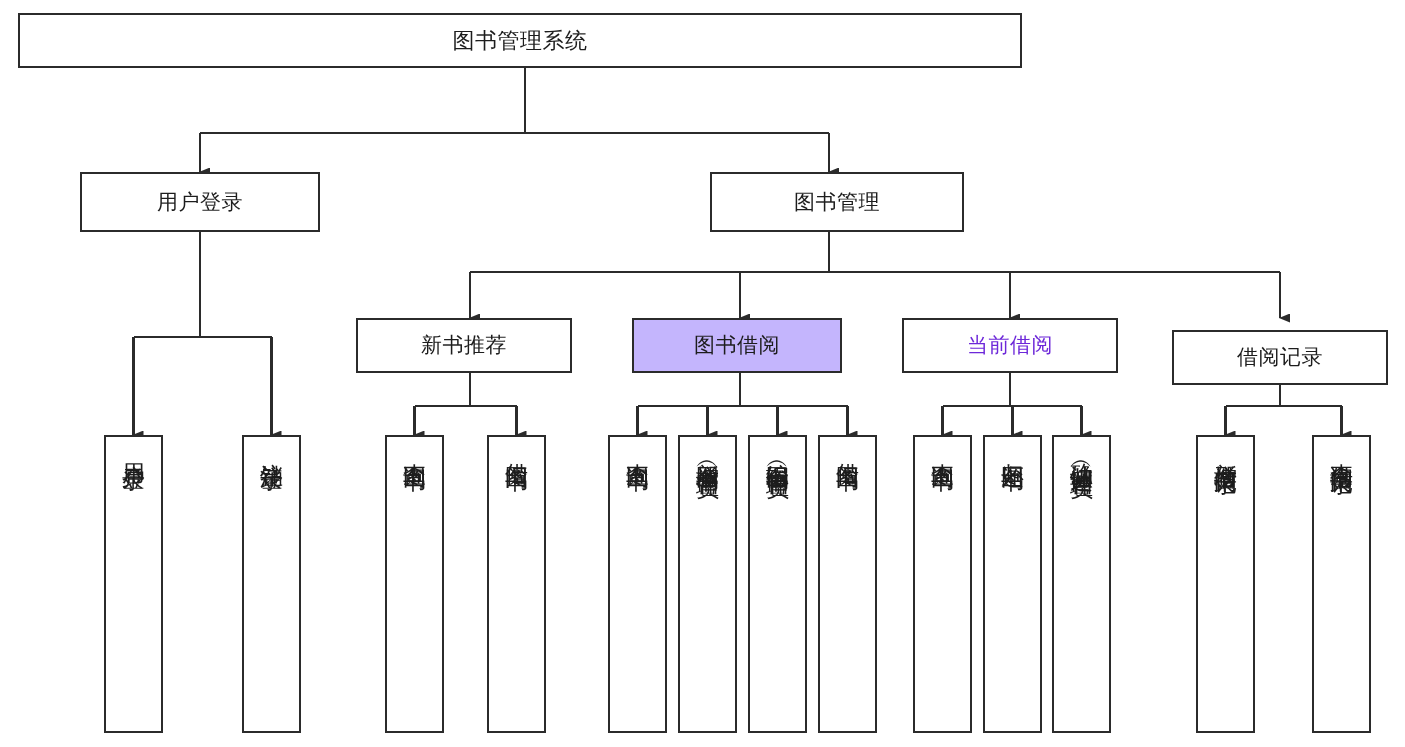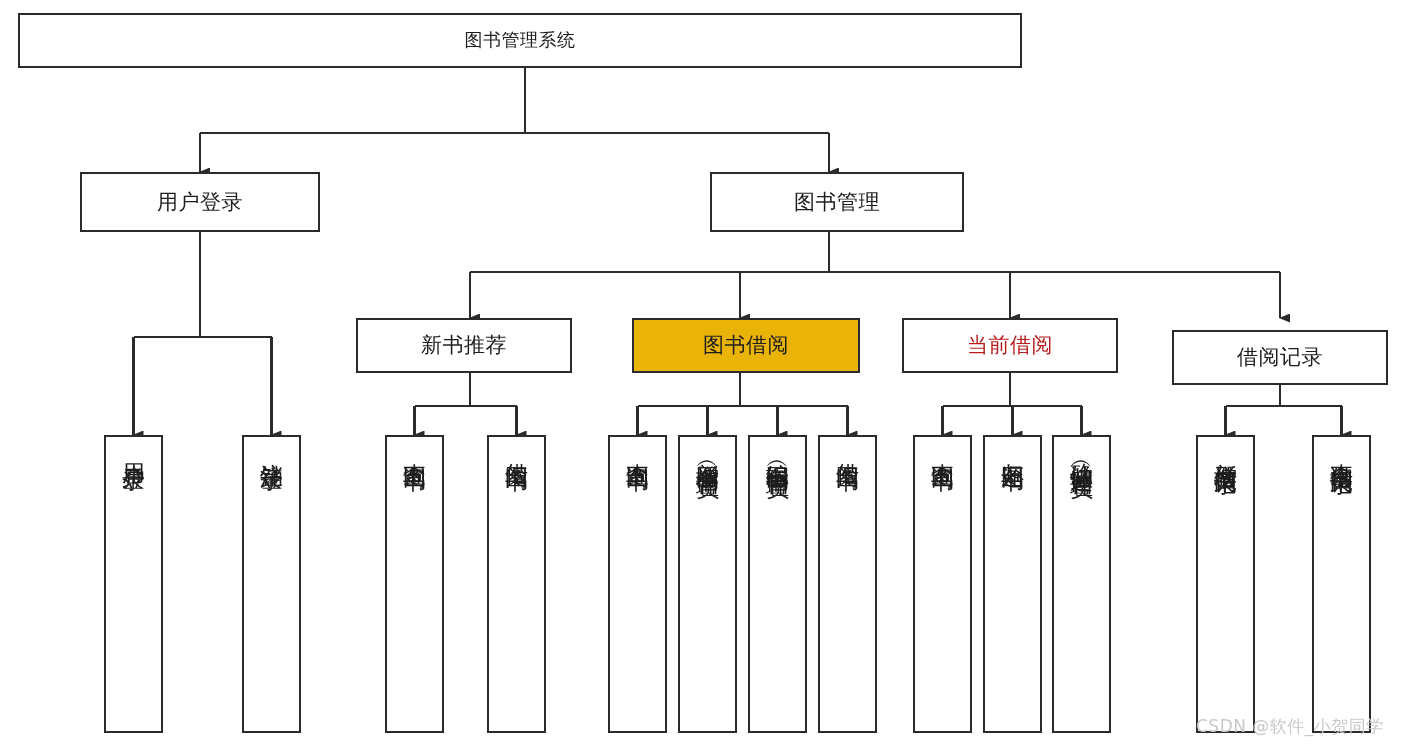--- a/index.html
+++ b/index.html
@@ -41,21 +41,21 @@
     text-align: center;
     line-height: 1.05;
     white-space: nowrap;
   }
   
   .node.horiz .node-label {
     font-size: 21px;
     letter-spacing: 0.5px;
   }
   .node.root .node-label {
-    font-size: 18px;
+    font-size: 22px;
   }
   
   .node.vert {
     align-items: flex-start;
     justify-content: center;
     padding-top: 8px;
   }
   .node.vert .node-label {
     writing-mode: vertical-rl;
     text-orientation: upright;
@@ -125,25 +125,25 @@
       </div>
       <div class="node horiz" style="left: 80px; top: 172px; width: 240px; height: 60px; border-color: rgb(43, 43, 43); background: rgb(255, 255, 255);">
         <span class="node-label" style="color: rgb(29, 29, 29);">用户登录</span>
       </div>
       <div class="node horiz" style="left: 710px; top: 172px; width: 254px; height: 60px; border-color: rgb(43, 43, 43); background: rgb(255, 255, 255);">
         <span class="node-label" style="color: rgb(29, 29, 29);">图书管理</span>
       </div>
       <div class="node horiz" style="left: 356px; top: 318px; width: 216px; height: 55px; border-color: rgb(43, 43, 43); background: rgb(255, 255, 255);">
         <span class="node-label" style="color: rgb(29, 29, 29);">新书推荐</span>
       </div>
-      <div class="node horiz" style="left: 632px; top: 318px; width: 228px; height: 55px; border-color: rgb(43, 43, 43); background: #eab308;">
+      <div class="node horiz" style="left: 632px; top: 318px; width: 210px; height: 55px; border-color: rgb(43, 43, 43); background: #c4b5fd;">
         <span class="node-label" style="color: rgb(29, 29, 29);">图书借阅</span>
       </div>
       <div class="node horiz" style="left: 902px; top: 318px; width: 216px; height: 55px; border-color: rgb(43, 43, 43); background: rgb(255, 255, 255);">
-        <span class="node-label" style="color: #b91c1c; text-align: center;">当前借阅</span>
+        <span class="node-label" style="color: #6d28d9; text-align: center;">当前借阅</span>
       </div>
       <div class="node horiz" style="left: 1172px; top: 330px; width: 216px; height: 55px; border-color: rgb(43, 43, 43); background: rgb(255, 255, 255);">
         <span class="node-label" style="color: rgb(29, 29, 29);">借阅记录</span>
       </div>
       <div class="node vert" style="left: 104px; top: 435px; width: 59px; height: 298px; border-color: rgb(43, 43, 43); background: rgb(255, 255, 255);">
         <span class="node-label" style="color: rgb(29, 29, 29);">用户登录</span>
       </div>
       <div class="node vert" style="left: 242px; top: 435px; width: 59px; height: 298px; border-color: rgb(43, 43, 43); background: rgb(255, 255, 255);">
         <span class="node-label" style="color: rgb(29, 29, 29);">注销登录</span>
       </div>
@@ -174,14 +174,13 @@
       <div class="node vert" style="left: 1052px; top: 435px; width: 59px; height: 298px; border-color: rgb(43, 43, 43); background: rgb(255, 255, 255);">
         <span class="node-label" style="color: rgb(29, 29, 29);">确认归还（管理员）</span>
       </div>
       <div class="node vert" style="left: 1196px; top: 435px; width: 59px; height: 298px; border-color: rgb(43, 43, 43); background: rgb(255, 255, 255);">
         <span class="node-label" style="color: rgb(29, 29, 29);">新增借阅记录</span>
       </div>
       <div class="node vert" style="left: 1312px; top: 435px; width: 59px; height: 298px; border-color: rgb(43, 43, 43); background: rgb(255, 255, 255);">
         <span class="node-label" style="color: rgb(29, 29, 29);">查询借阅记录</span>
       </div>
     </div>
-  <div class="watermark" style="left: 1196px; top: 715px; color: rgb(201, 201, 201);">CSDN @软件_小贺同学</div>
 </div>
 
 </body></html>

